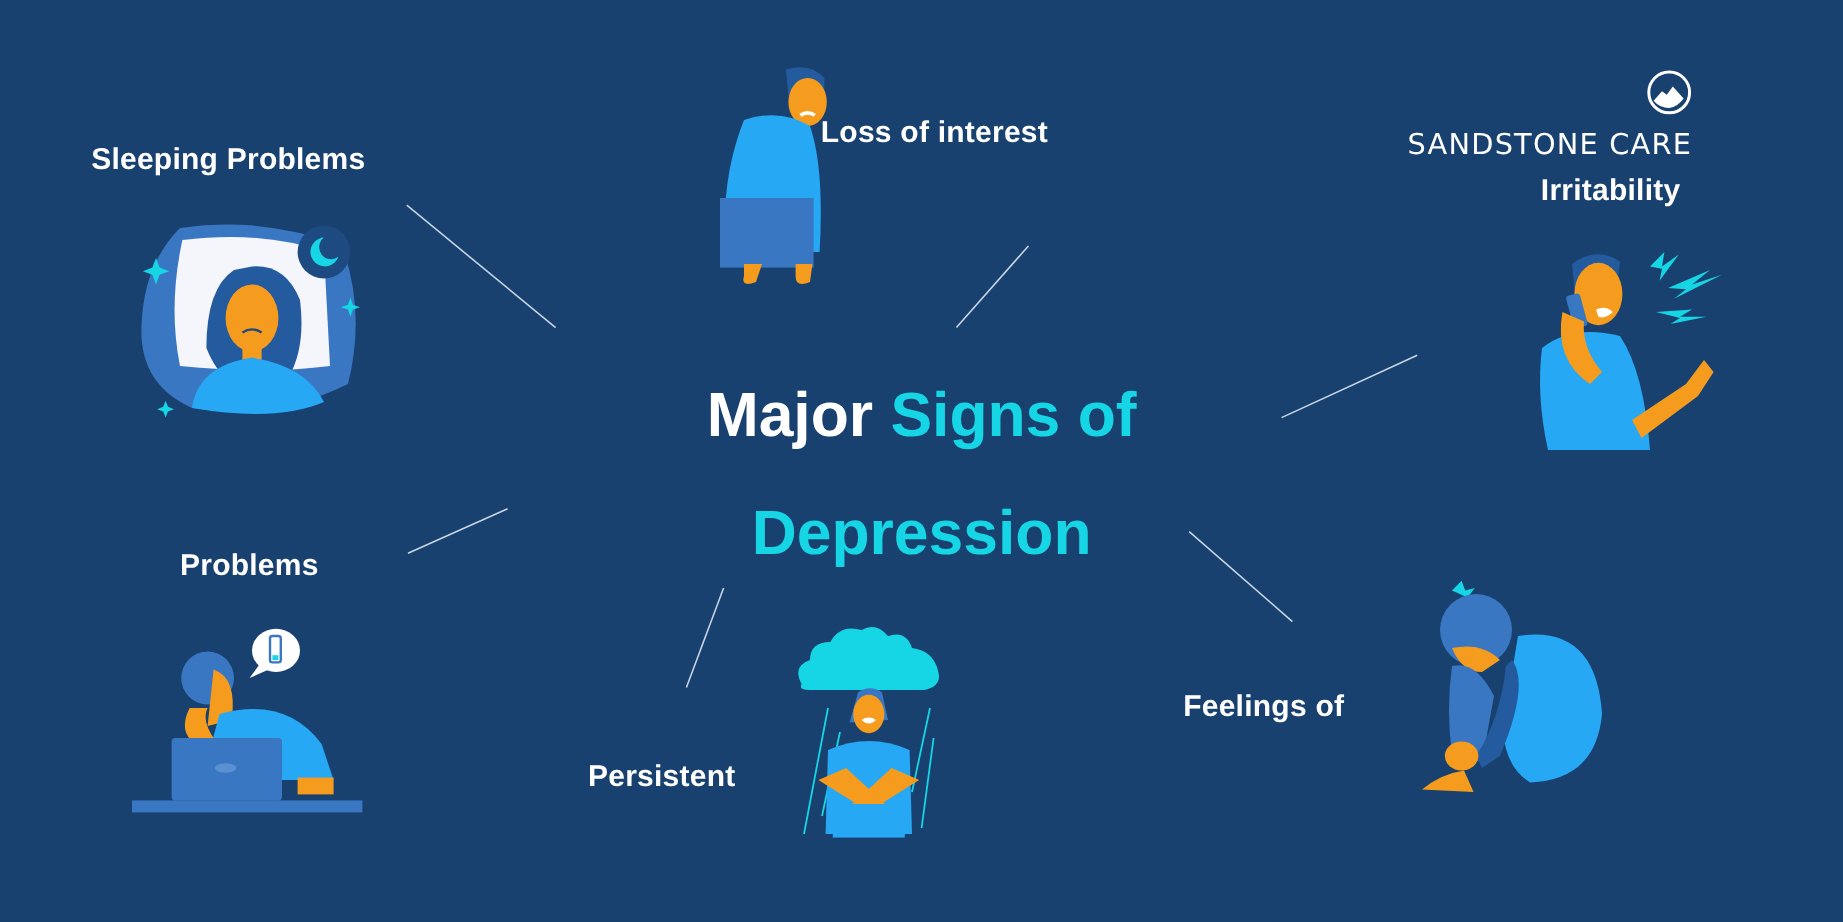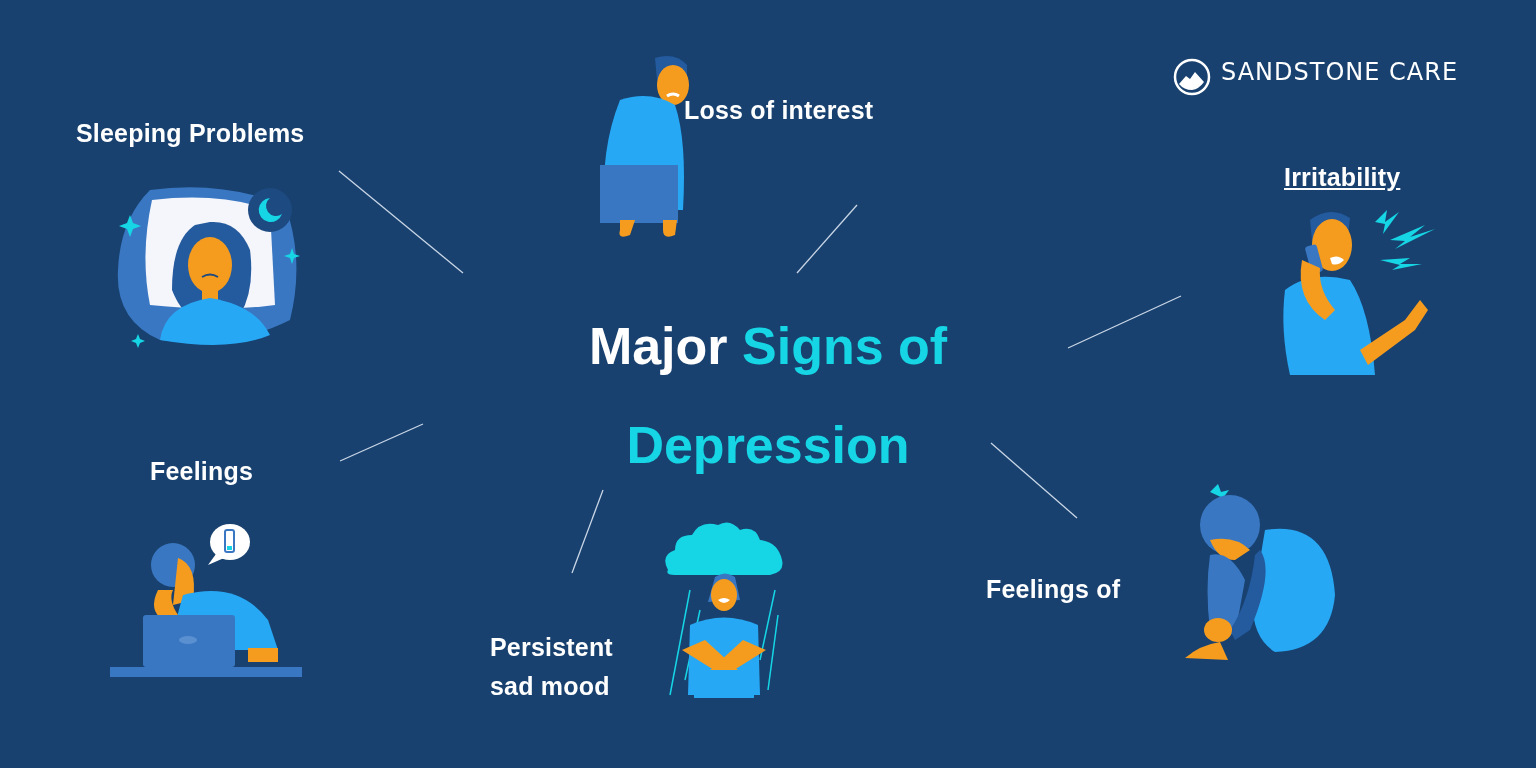--- a/index.html
+++ b/index.html
@@ -4,21 +4,21 @@
 <style>
   html, body { margin:0; padding:0; }
   body { width:1536px; height:768px; background:#18416f; position:relative; overflow:hidden;
          font-family:"Liberation Sans", sans-serif; }
   .label { position:absolute; color:#ffffff; font-weight:bold; font-size:25px; white-space:nowrap; letter-spacing:0.2px; }
   .title { position:absolute; left:0; width:1536px; text-align:center; font-weight:bold; font-size:52px; line-height:78px; }
   .white { color:#ffffff; }
   .cyan { color:#16d6e6; }
   svg.lines { position:absolute; left:0; top:0; }
   .illus { position:absolute; }
-  .logo { position:absolute; left:1173px; top:58px; display:flex; align-items:flex-start; gap:10px; }
+  .logo { position:absolute; left:1173px; top:58px; display:flex; align-items:flex-end; gap:10px;flex-direction:column; }
   .logo-text { color:#fff; font-size:24px; letter-spacing:1px; font-family:"DejaVu Sans", sans-serif; }
 </style>
 </head>
 <body>
 
 <svg class="lines" width="1536" height="768">
   <g stroke="#c9d6e6" stroke-width="1.3">
     <line x1="339" y1="171" x2="463" y2="273"></line>
     <line x1="857" y1="205" x2="797" y2="273"></line>
     <line x1="1181" y1="296" x2="1068" y2="348"></line>
@@ -37,25 +37,24 @@
 </div>
 
 <div class="title" style="top:307px;">
   <span class="white">Major</span>
   <span class="cyan">Signs of</span>
 </div>
 <div class="title cyan" style="top:406px;">Depression</div>
 
 <div class="label" style="left:76px; top:119px;">Sleeping Problems</div>
 <div class="label" style="left:684px; top:96px;">Loss of interest</div>
-<div class="label" style="left:1284px; top:163px;text-decoration:underline;">Irritability</div>
-<div class="label" style="left:150px; top:457px;">Feelings</div>
+<div class="label" style="left:1284px; top:145px;">Irritability</div>
+<div class="label" style="left:150px; top:457px;">Problems</div>
 <div class="label" style="left:490px; top:628px; line-height:39px;">
   <div>Persistent</div>
-  <div>sad mood</div>
 </div>
 <div class="label" style="left:986px; top:570px; line-height:39px; text-align:right;">
   <div>Feelings of</div>
 </div>
 
 <svg class="illus" style="left:110px; top:180px;" width="200" height="175" viewBox="0 0 200 175">
   <path d="M40 10 Q110 0 175 25 Q195 80 180 140 Q120 170 50 160 Q5 140 8 90 Q10 40 40 10Z" fill="#3a77c2"></path>
   <path d="M42 20 Q110 12 160 30 L165 125 Q110 132 40 125 Q30 75 42 20Z" fill="#f4f6fb"></path>
   <circle cx="160" cy="30" r="22" fill="#1d4a80"></circle>
   <path d="M160 18 A12 12 0 1 0 172 34 A9 9 0 1 1 160 18Z" fill="#16d6e6"></path>

